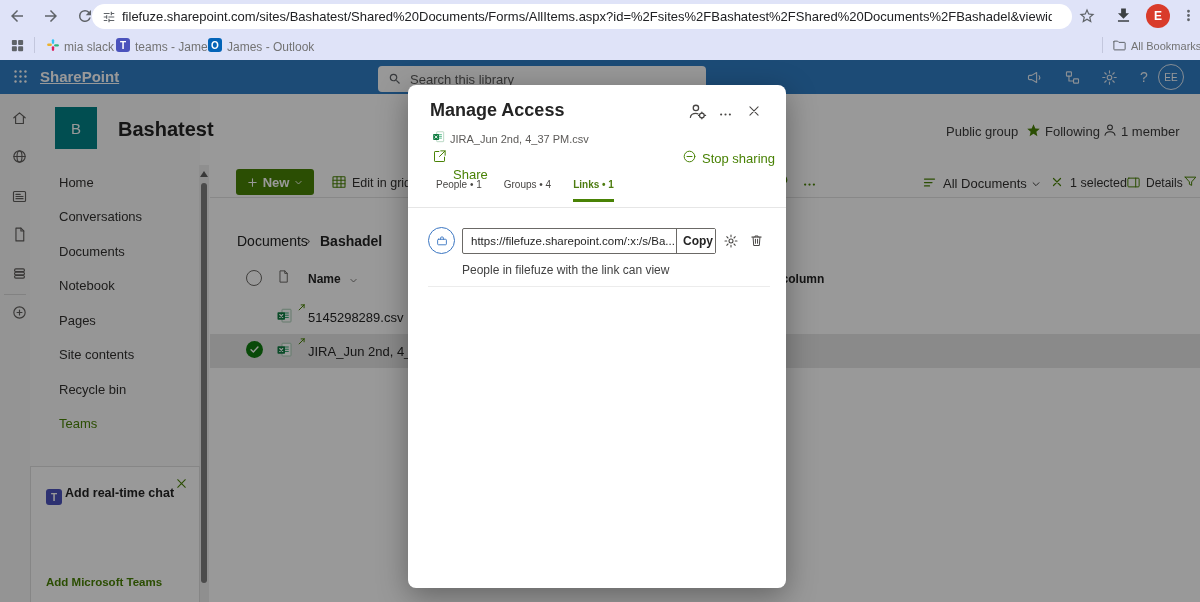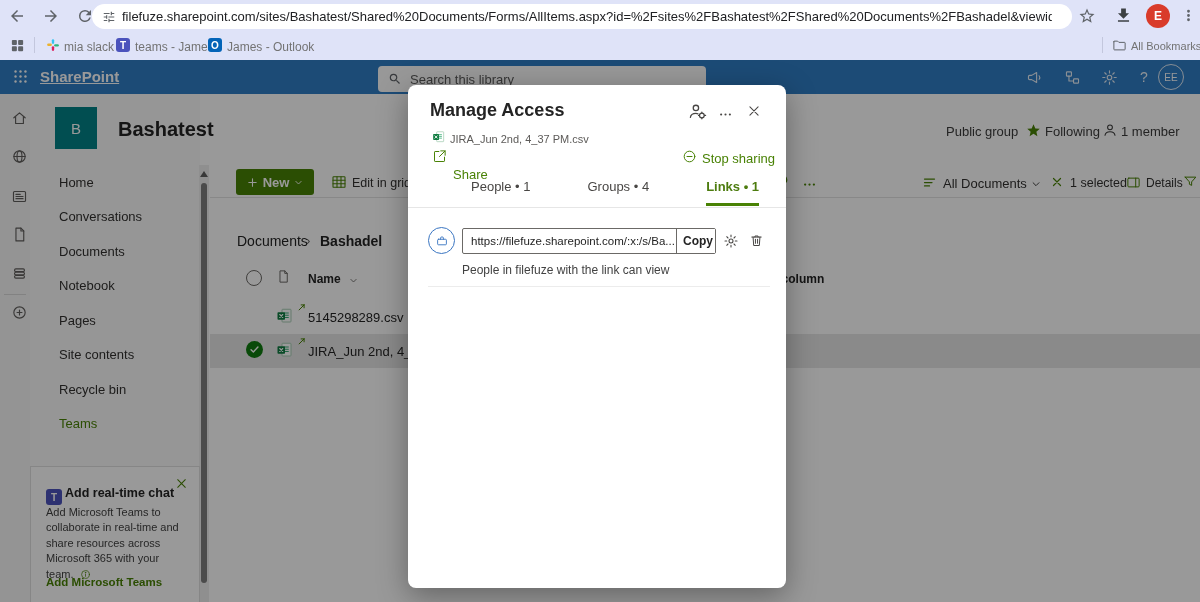--- a/index.html
+++ b/index.html
@@ -59,21 +59,21 @@
   .row2bg{position:absolute;left:210px;top:334px;width:990px;height:34px;background:#e7e7e7;}
   .fname{font-size:13px;color:#242424;}
   
   .scrim{position:absolute;left:0;top:60px;width:1200px;height:542px;background:rgba(0,0,0,0.40);z-index:10;}
   .dialog{position:absolute;left:408px;top:85px;width:378px;height:503px;background:#fff;border-radius:8px;
           box-shadow:0 8px 30px rgba(0,0,0,.35);z-index:20;}
   .dlg-title{position:absolute;left:22px;top:15px;font-size:18px;font-weight:600;color:#242424;}
   .dlg-file{position:absolute;left:42px;top:48px;font-size:11px;color:#5c5a58;}
   .green-link{font-size:13px;color:#498205;}
   .tabs{position:absolute;left:28px;top:94px;display:flex;gap:22px;}
-  .tab{font-size:13px;color:#484644;padding-bottom:9px;border-bottom:3px solid transparent;margin-left:35px;}
+  .tab{font-size:10px;color:#484644;padding-bottom:9px;border-bottom:3px solid transparent;}
   .tab.active{font-weight:700;color:#4d7c0f;border-bottom-color:#498205;}
   .dlg-div{position:absolute;left:0;right:0;top:122px;height:1px;background:#e6e6e6;}
   .org-circle{position:absolute;left:20px;top:142px;width:27px;height:27px;border:1.5px solid #3b76c2;border-radius:50%;
               color:#3b76c2;display:flex;align-items:center;justify-content:center;}
   .linkgroup{position:absolute;left:54px;top:143px;height:26px;display:flex;border:1px solid #6b6966;border-radius:2px;background:#fff;}
   .linkurl{width:213px;padding:0 8px;font-size:11.5px;color:#242424;display:flex;align-items:center;overflow:hidden;white-space:nowrap;}
   .copybtn{width:39px;border:none;border-left:1px solid #6b6966;background:#fff;font-size:12px;font-weight:600;color:#242424;}
   .caption{position:absolute;left:54px;top:178px;font-size:12px;color:#424242;}
   .dlg-div2{position:absolute;left:20px;right:16px;top:201px;height:1px;background:#ececec;}
 </style>
@@ -288,28 +288,20 @@
 
   <div class="promo">
     <span class="ic abs" style="left:144px;top:10px;color:#498205">
       <svg width="13" height="13" viewBox="0 0 24 24" class="s" style="stroke-width:2">
           <path d="M5 5l14 14M19 5L5 19"></path>
         </svg>
       </span>
     <span class="badge teams-badge" style="left:15px;top:22px;width:16px;height:16px"></span>
   </div>
   <span class="promo-title txt">Add real-time chat</span>
-  <div class="promo-body"><span>Add Microsoft Teams to collaborate in real-time and share resources across Microsoft 365 with your team.</span>
-    <span class="ic" style="display:inline-block;vertical-align:-2px;color:#498205;margin-left:3px">
-      <svg width="11" height="11" viewBox="0 0 24 24" class="s">
-          <circle cx="12" cy="12" r="8.5"></circle>
-          <path d="M12 11v5"></path>
-          <circle cx="12" cy="7.8" r="0.6" fill="currentColor"></circle>
-        </svg></span>
-  </div>
   <span class="promo-link txt">Add Microsoft Teams</span>
 
   <div class="hline" style="left:210px;top:197px;width:990px"></div>
 
   <button class="newbtn">
     <span class="ic">
         <svg width="11" height="11" viewBox="0 0 24 24" class="s" style="stroke-width:2.4">
           <path d="M12 4v16M4 12h16"></path>
         </svg>
       </span>

